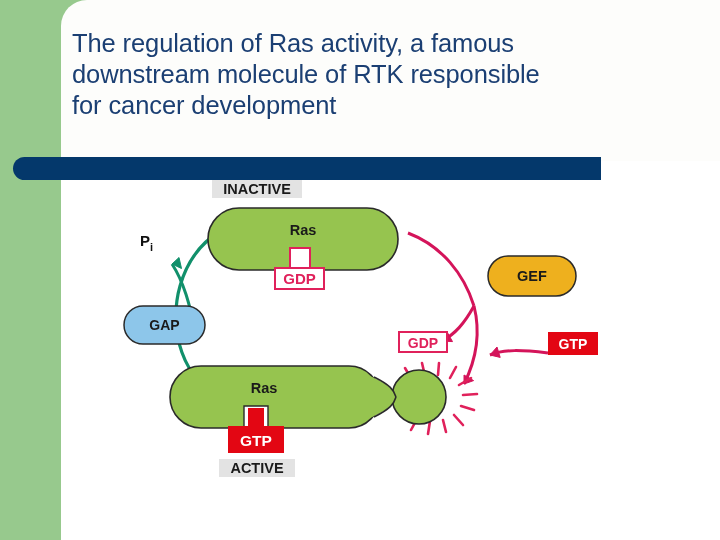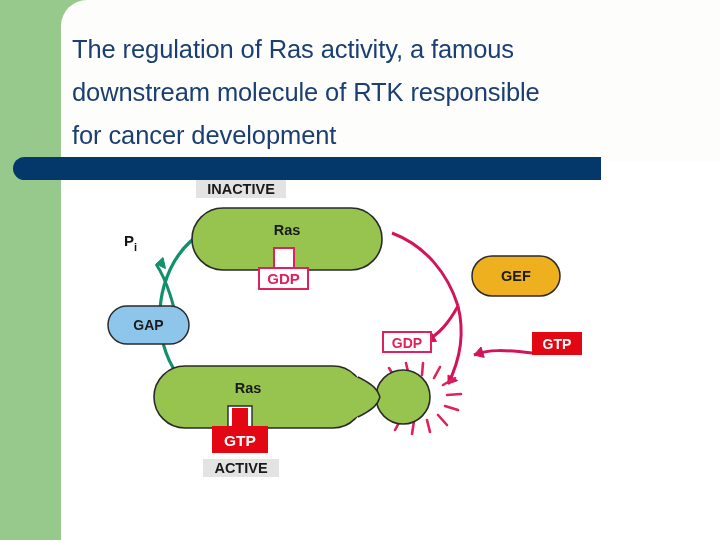--- a/index.html
+++ b/index.html
@@ -65,28 +65,28 @@
     border-bottom-left-radius: 12px;
   }
   
   .title {
     position: absolute;
     left: 72px;
     top: 28px;
     width: 610px;
     color: #1b3f73;
     font-size: 25.5px;
-    line-height: 43px;
+    line-height: 31px;
     letter-spacing: -0.1px;
     white-space: pre-line;
   }
   
   #diagram {
     position: absolute;
-    left: 96px;
+    left: 112px;
     top: 178px;
     width: 520px;
     height: 305px;
   }
   #diagram svg { display: block; }
   .lbl {
     font-family: "Liberation Sans", sans-serif;
     font-weight: bold;
   }
 </style>

